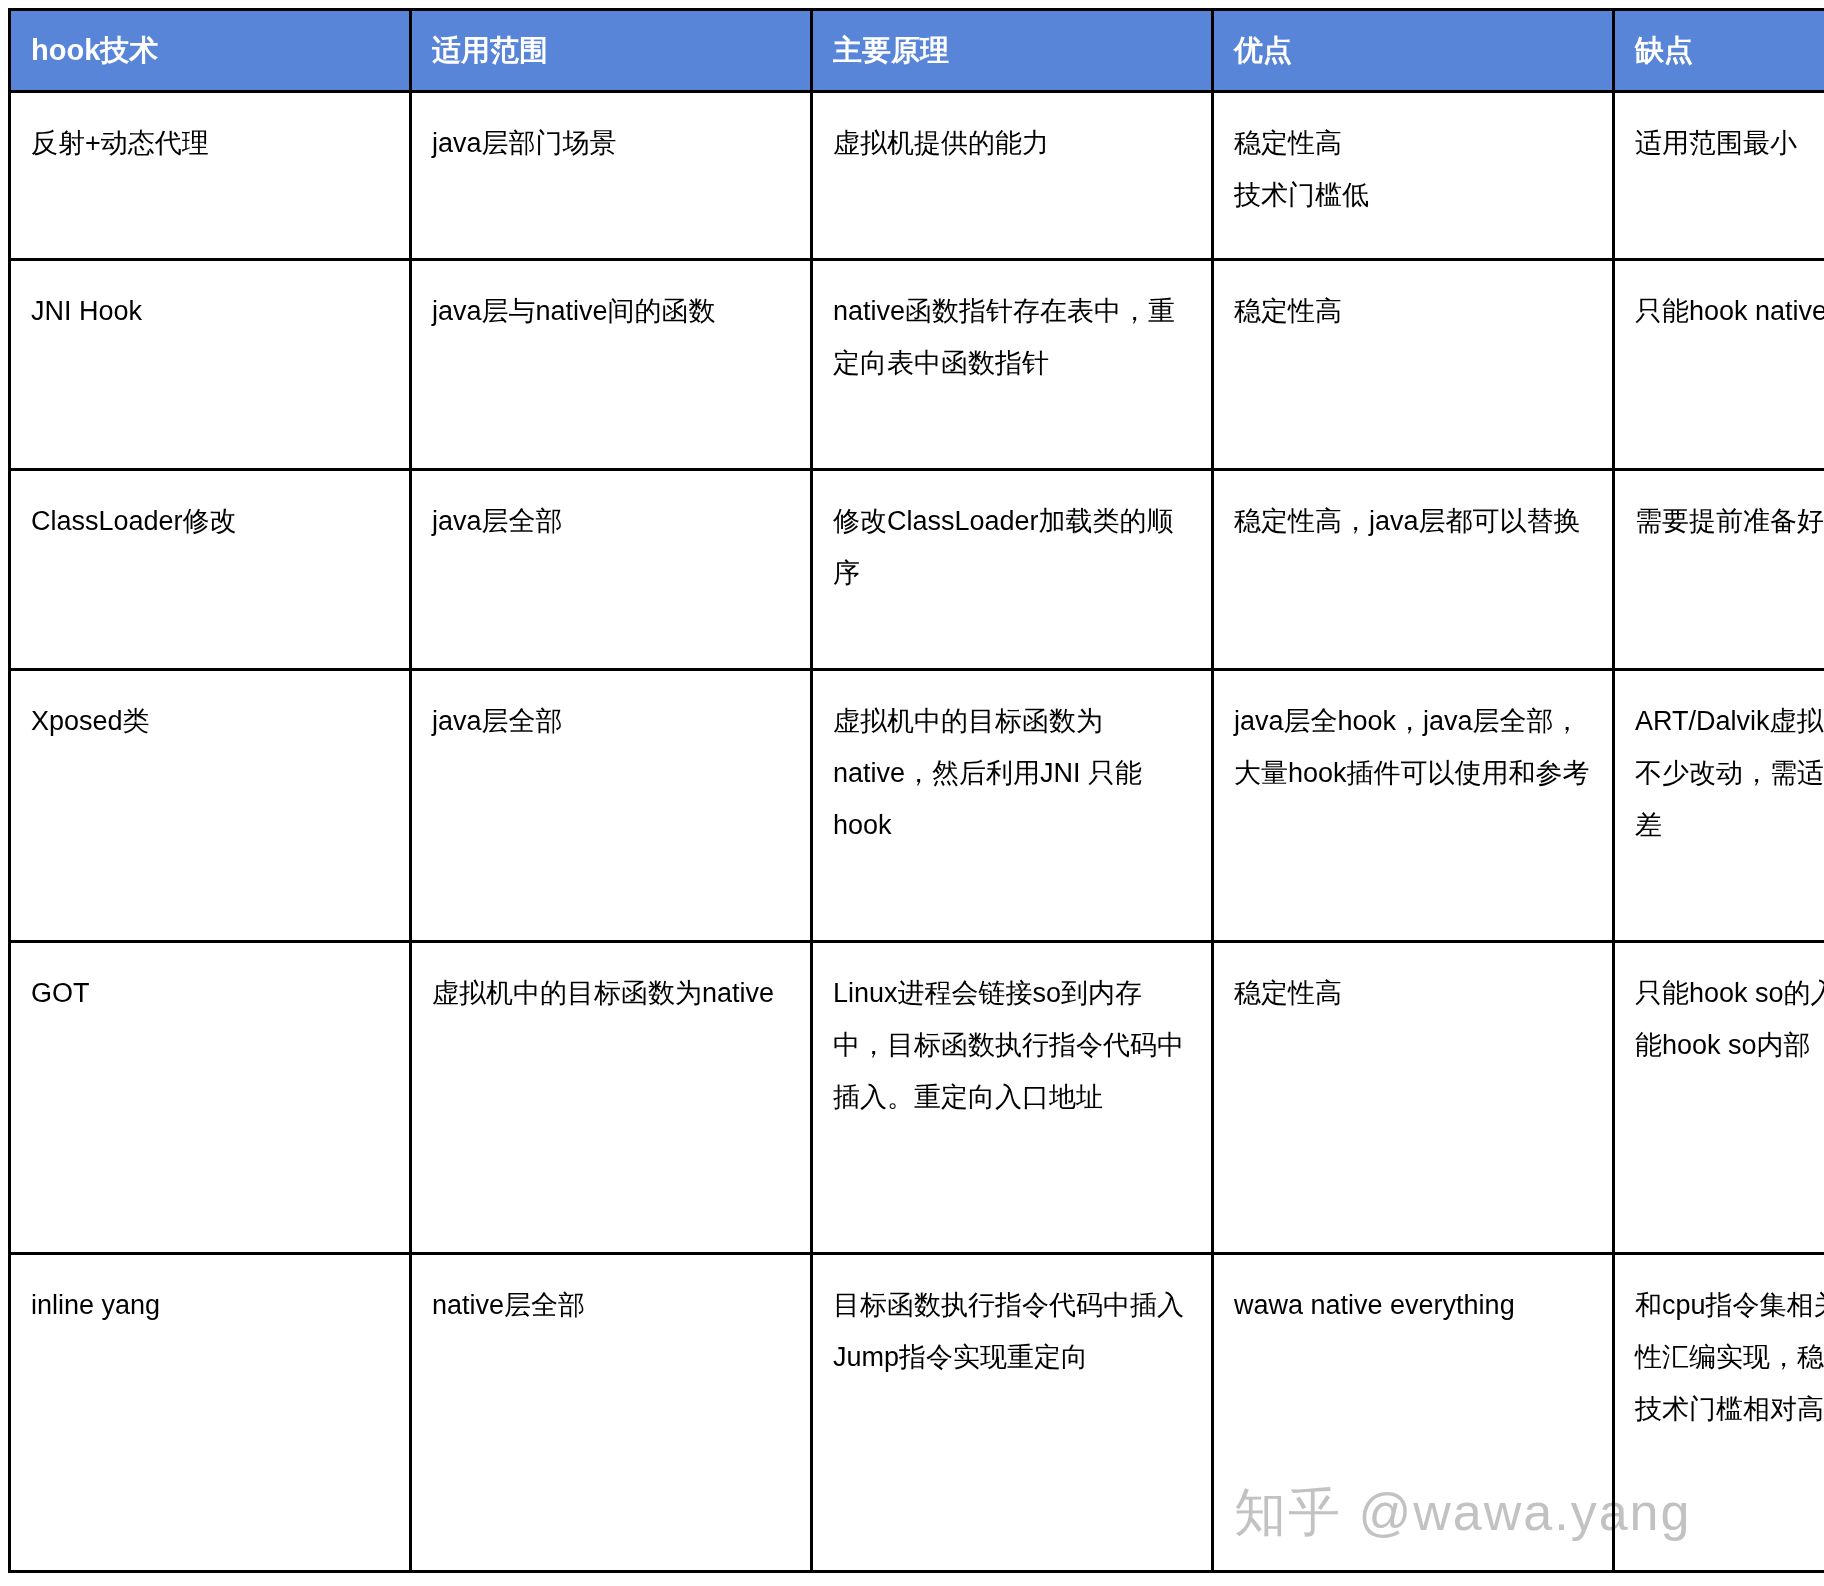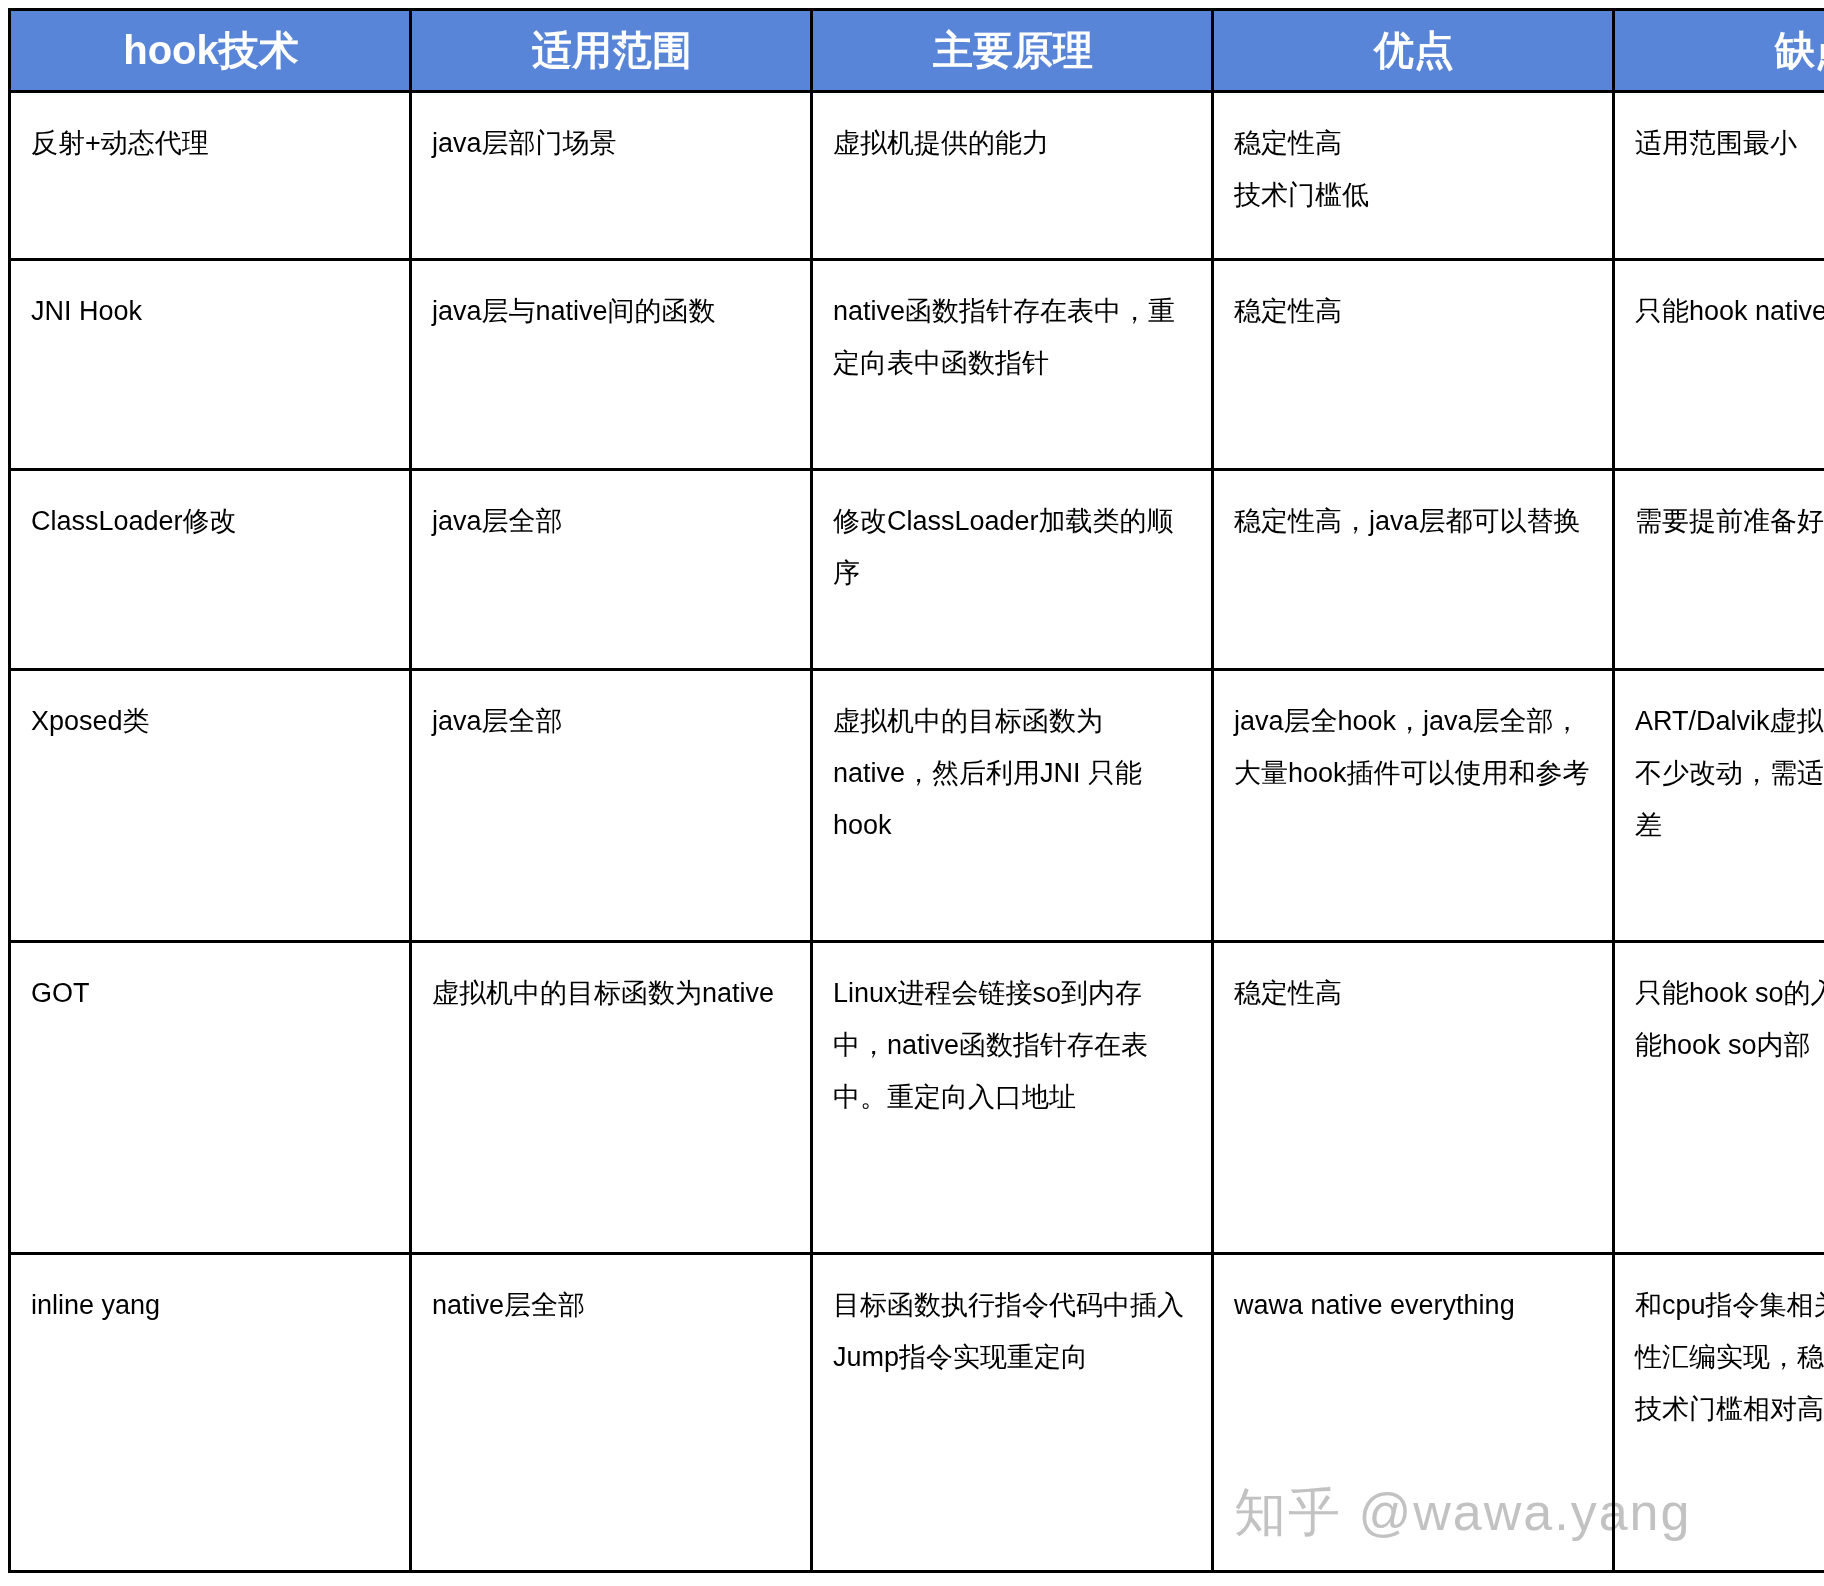--- a/index.html
+++ b/index.html
@@ -25,23 +25,23 @@
     border:3px solid var(--border,#000);
     width:360px;
     vertical-align:top;
     word-break:break-word;
     overflow-wrap:break-word;
     white-space:pre-line;
   }
   table.hook-table th{
     background:var(--header-bg,#5885d8);
     color:var(--header-text,#fff);
-    font-size:40px;
+    font-size:29px;
     font-weight:bold;
-    text-align:center;
+    text-align:left;
     vertical-align:middle;
     padding:10px 18px 10px 20px;
   }
   table.hook-table td{
     font-size:27px;
     line-height:52px;
     padding:24px 16px 18px 20px;
     color:var(--body-text,#000);
   }
   .watermark{
@@ -98,21 +98,21 @@
       <tr style="height:272px">
         <td>Xposed类</td>
         <td>java层全部</td>
         <td>虚拟机中的目标函数为native，然后利用JNI 只能hook</td>
         <td>java层全hook，java层全部，大量hook插件可以使用和参考</td>
         <td>ART/Dalvik虚拟每个版本都有不少改动，需适配。稳定性较差</td>
       </tr>
       <tr style="height:312px">
         <td>GOT</td>
         <td>虚拟机中的目标函数为native</td>
-        <td>Linux进程会链接so到内存中，native函数指针存在表中。重定向入口地址</td>
+        <td>Linux进程会链接so到内存中，目标函数执行指令代码中插入。重定向入口地址</td>
         <td>稳定性高</td>
         <td>只能hook so的入口函数，不能hook so内部</td>
       </tr>
       <tr style="height:318px">
         <td>inline yang</td>
         <td>native层全部</td>
         <td>目标函数执行指令代码中插入 Jump指令实现重定向</td>
         <td>wawa native everything</td>
         <td>和cpu指令集相关，需要针对性汇编实现，稳定性较一般。技术门槛相对高</td>
       </tr>

